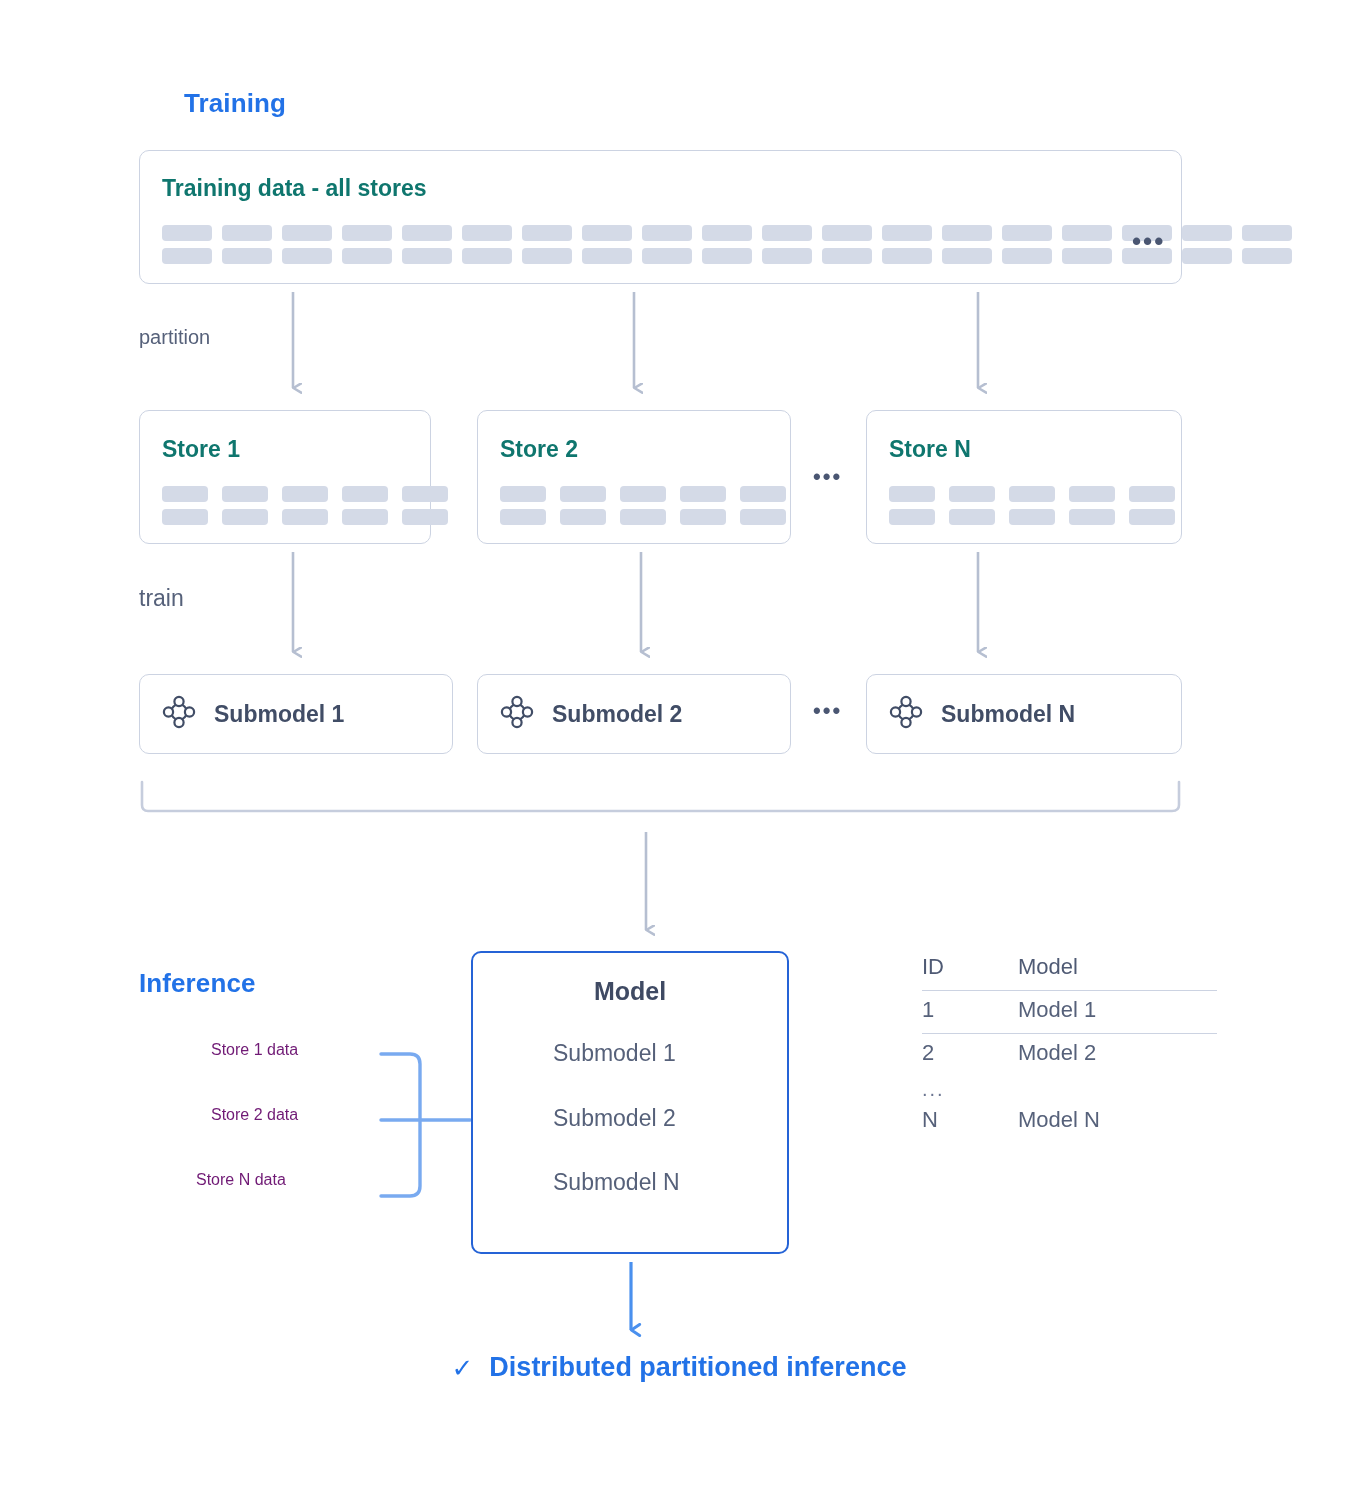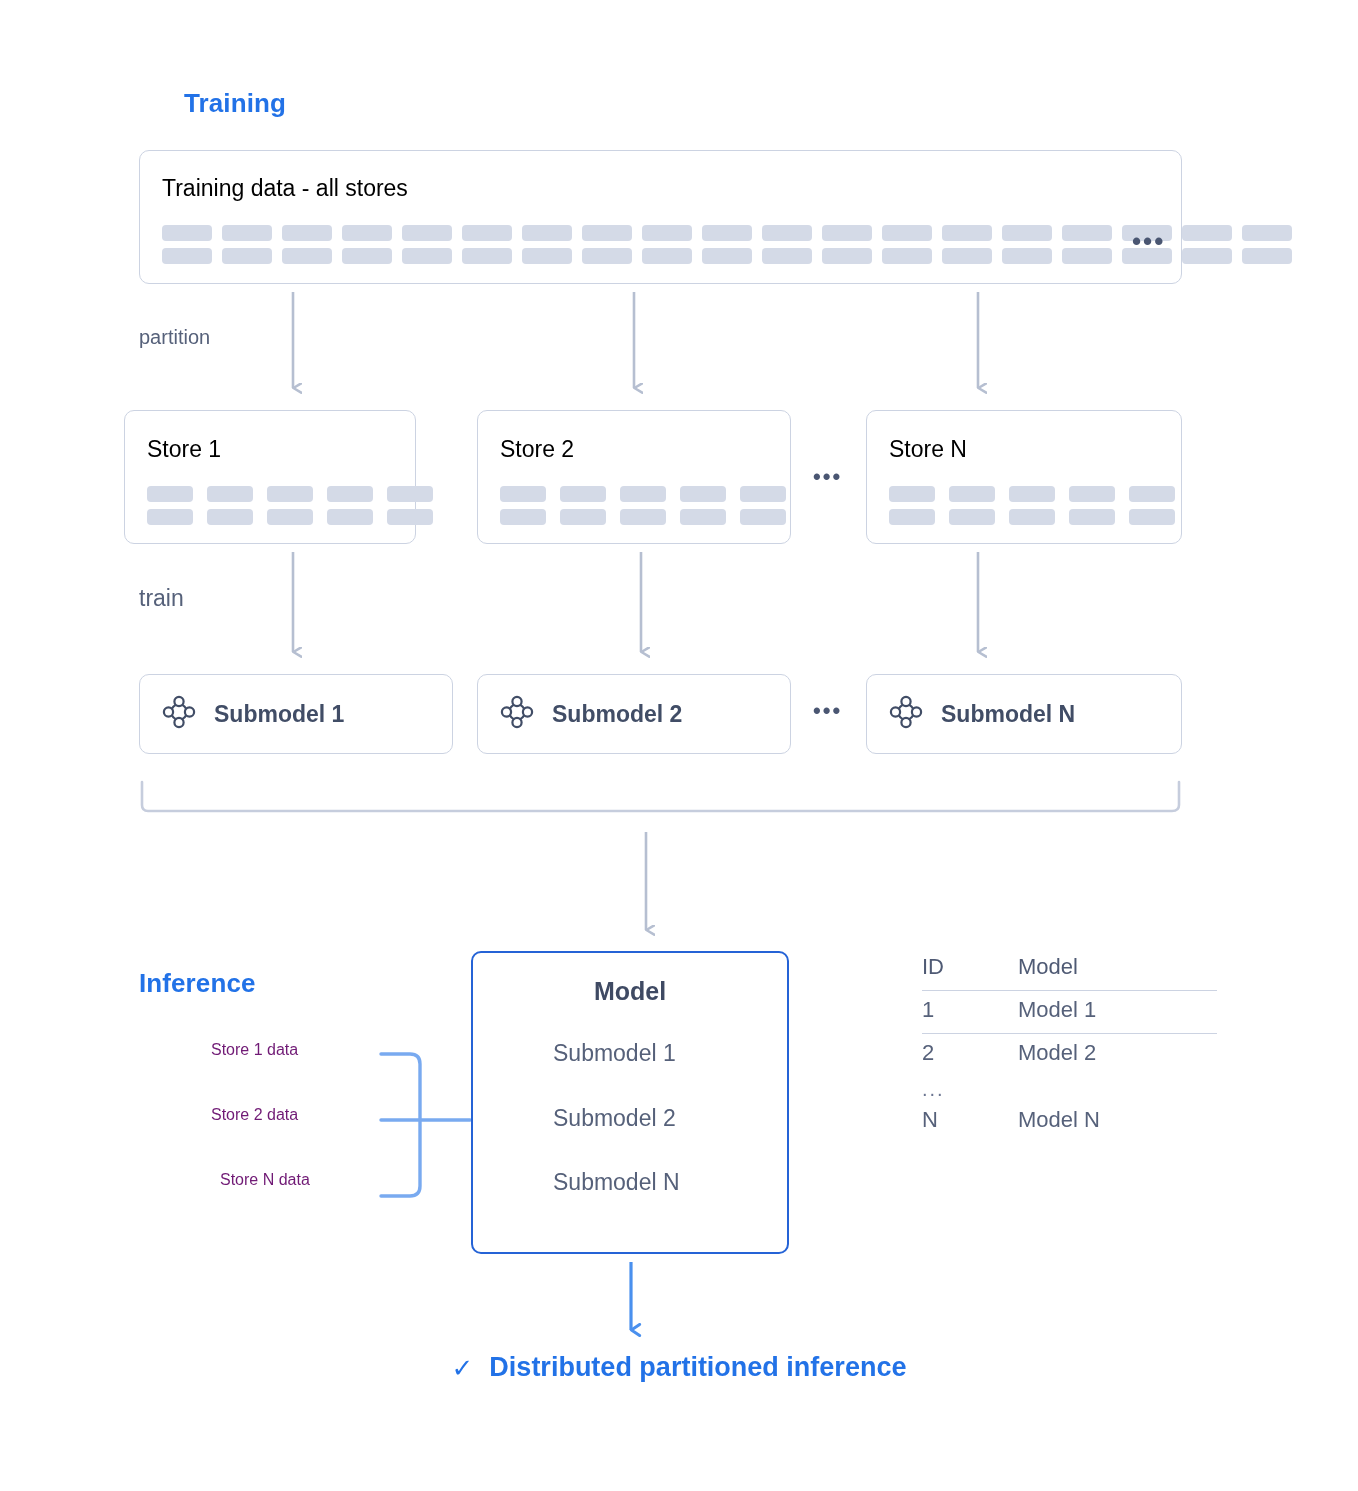--- a/index.html
+++ b/index.html
@@ -31,22 +31,22 @@
   
   .card {
     position: absolute;
     background: #ffffff;
     border: 1.6px solid #ccd3e2;
     border-radius: 10px;
   }
   .card-title {
     position: absolute;
     font-size: 23px;
-    font-weight: 400;
-    color: #000000;
+    font-weight: 700;
+    color: #0f766e;
     white-space: nowrap;
   }
 
   
   #training-card { left: 139px; top: 150px; width: 1043px; height: 134px; }
   #training-card .card-title { left: 22px; top: 24px; }
 
   
   .blocks {
     position: absolute;
@@ -69,21 +69,21 @@
     font-weight: 700;
     letter-spacing: 2px;
     color: #4a5672;
     line-height: 1;
     white-space: nowrap;
   }
   #training-ellipsis { left: 1132px; top: 228px; }
 
   
   .store-card { top: 410px; height: 134px; }
-  #store-card-0 { left: 124px; width: 292px; padding-left: 36px; }
+  #store-card-0 { left: 139px; width: 292px; padding-left: 36px; }
   #store-card-1 { left: 477px; width: 314px; }
   #store-card-2 { left: 866px; width: 316px; }
   .store-card .card-title { left: 22px; top: 25px; }
   .store-card .blocks { left: 22px; top: 75px; gap: 7px 14px; }
   .store-card .blk { width: 46px; }
   #store-ellipsis { left: 813px; top: 466px; font-size: 22px; }
 
   
   .sub-card { top: 674px; height: 80px; }
   #sub-card-0 { left: 139px; width: 314px; }
@@ -144,21 +144,21 @@
   #model-sub-2 { top: 1169px; }
 
   .store-data-label {
     position: absolute;
     font-size: 16px;
     color: #701a75;
     white-space: nowrap;
   }
   #store-data-0 { left: 211px; top: 1041px; }
   #store-data-1 { left: 211px; top: 1106px; }
-  #store-data-2 { left: 220px; top: 1171px; text-align: right; }
+  #store-data-2 { left: 196px; top: 1171px; text-align: right; }
 
   
   #model-table-wrap { position: absolute; left: 922px; top: 948px; width: 300px; }
   #model-table-title {
     font-size: 23px; color: #4f5a74; white-space: nowrap; margin-bottom: 26px;
   }
   table.mtable { border-collapse: collapse; width: 295px; }
   table.mtable td, table.mtable th {
     font-size: 22px; font-weight: 400; color: #56617a;
     text-align: left; padding: 6px 0 10px 0; margin-left: 8px;

